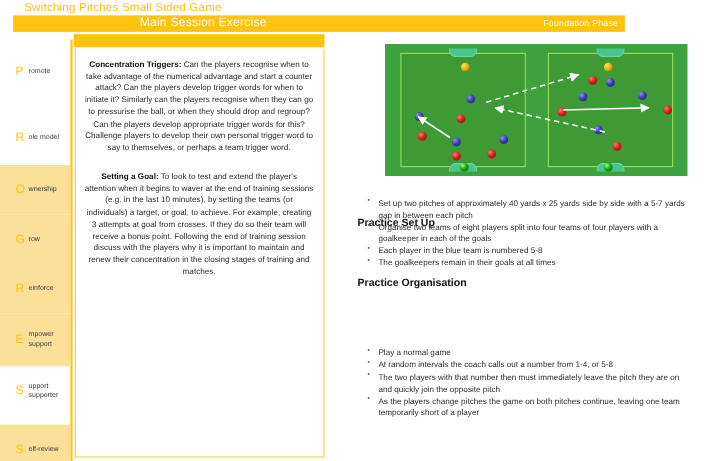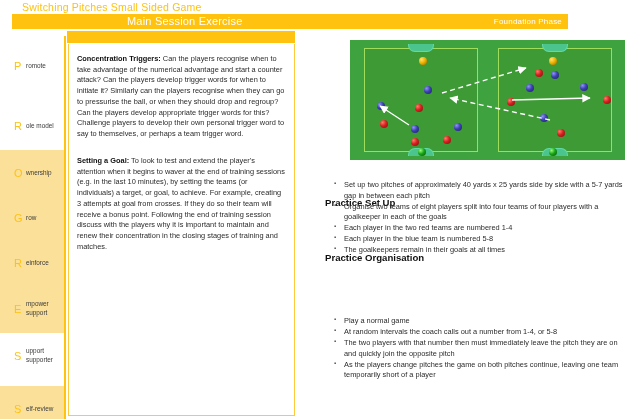--- a/index.html
+++ b/index.html
@@ -66,21 +66,21 @@
   #content-panel{
     position:absolute;left:68px;top:44px;width:227px;height:372px;
     border:1.5px solid #ffc93c;
     border-top:none;
     box-sizing:border-box;
     background:#ffffff;
   }
   .body-para{
     position:absolute;left:8px;width:208px;
     font-size:7.4px;line-height:1.45;color:#2b2b2b;
-    text-align:left;
+    text-align:center;
   }
   #para-1{top:10px;}
   #para-2{top:112px;}
   .para-lead{font-weight:bold;color:#111111;}
   
   #pitch-wrap{
     position:absolute;left:350px;top:40px;width:275px;height:120px;
     background:#3ea33e;
   }
   .pitch{
@@ -236,21 +236,20 @@
     <line x1="59" y1="85" x2="30" y2="66" stroke="#ffffff" stroke-width="1.4" marker-end="url(#ahead)"></line>
 
     <line x1="162" y1="60" x2="240" y2="58" stroke="#ffffff" stroke-width="1.4" marker-end="url(#ahead)"></line>
   </svg>
 </div>
 
 <div class="sec-head" id="setup-head">Practice Set Up</div>
 <div class="bullets" id="setup-bullets">
     <div class="bi">Set up two pitches of approximately 40 yards x 25 yards side by side with a 5-7 yards gap in between each pitch</div>
     <div class="bi">Organise two teams of eight players split into four teams of four players with a goalkeeper in each of the goals</div>
-    <div class="bi">Each player in the two red teams are numbered 1-4</div>
     <div class="bi">Each player in the blue team is numbered 5-8</div>
     <div class="bi">The goalkeepers remain in their goals at all times</div>
   </div>
 
 <div class="sec-head" id="org-head">Practice Organisation</div>
 <div class="bullets" id="org-bullets">
     <div class="bi">Play a normal game</div>
     <div class="bi">At random intervals the coach calls out a number from 1-4, or 5-8</div>
     <div class="bi">The two players with that number then must immediately leave the pitch they are on and quickly join the opposite pitch</div>
     <div class="bi">As the players change pitches the game on both pitches continue, leaving one team temporarily short of a player</div>

